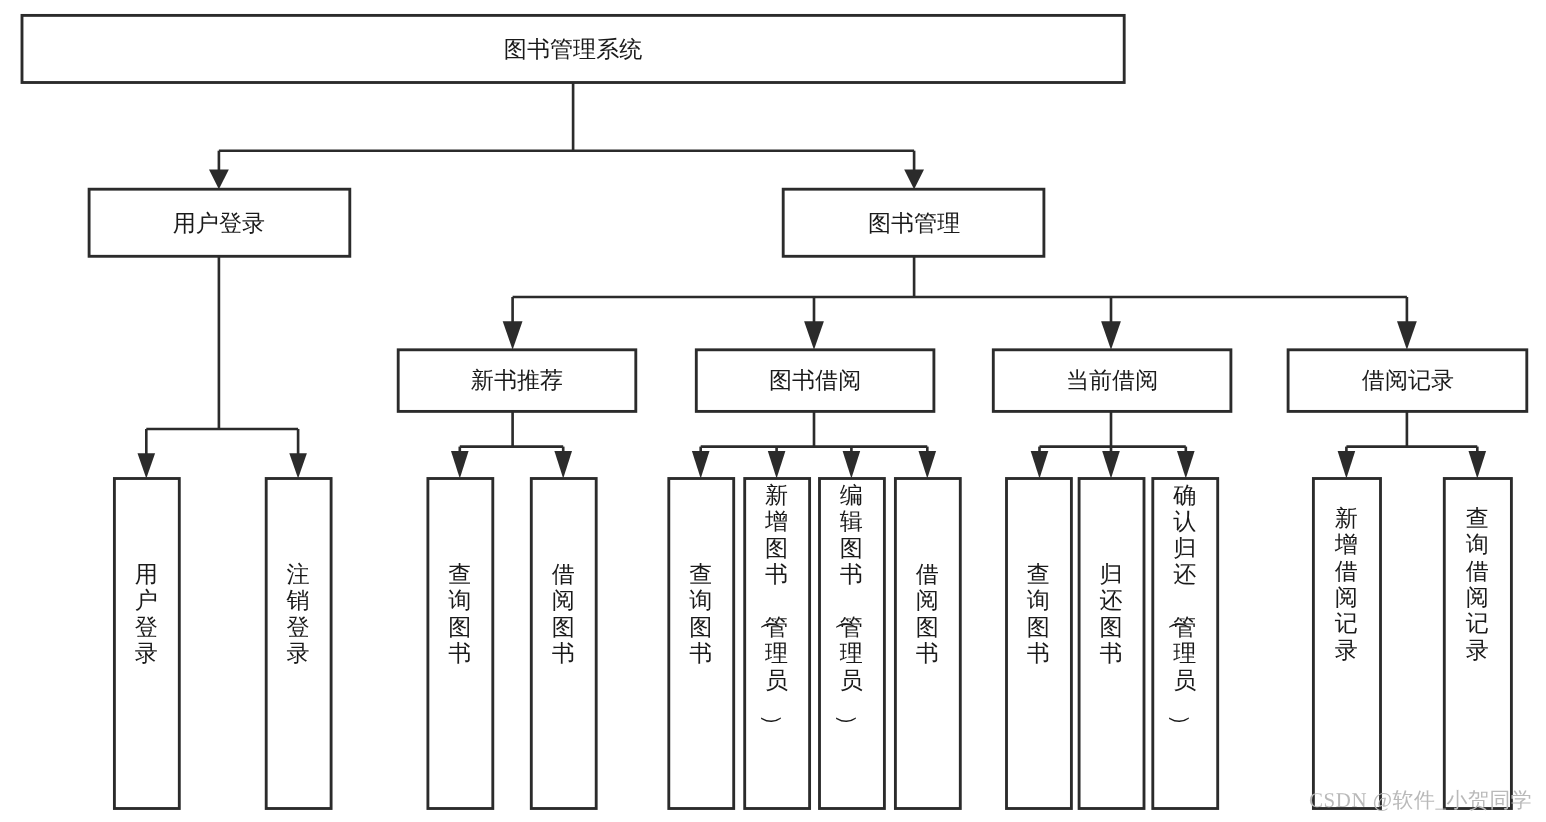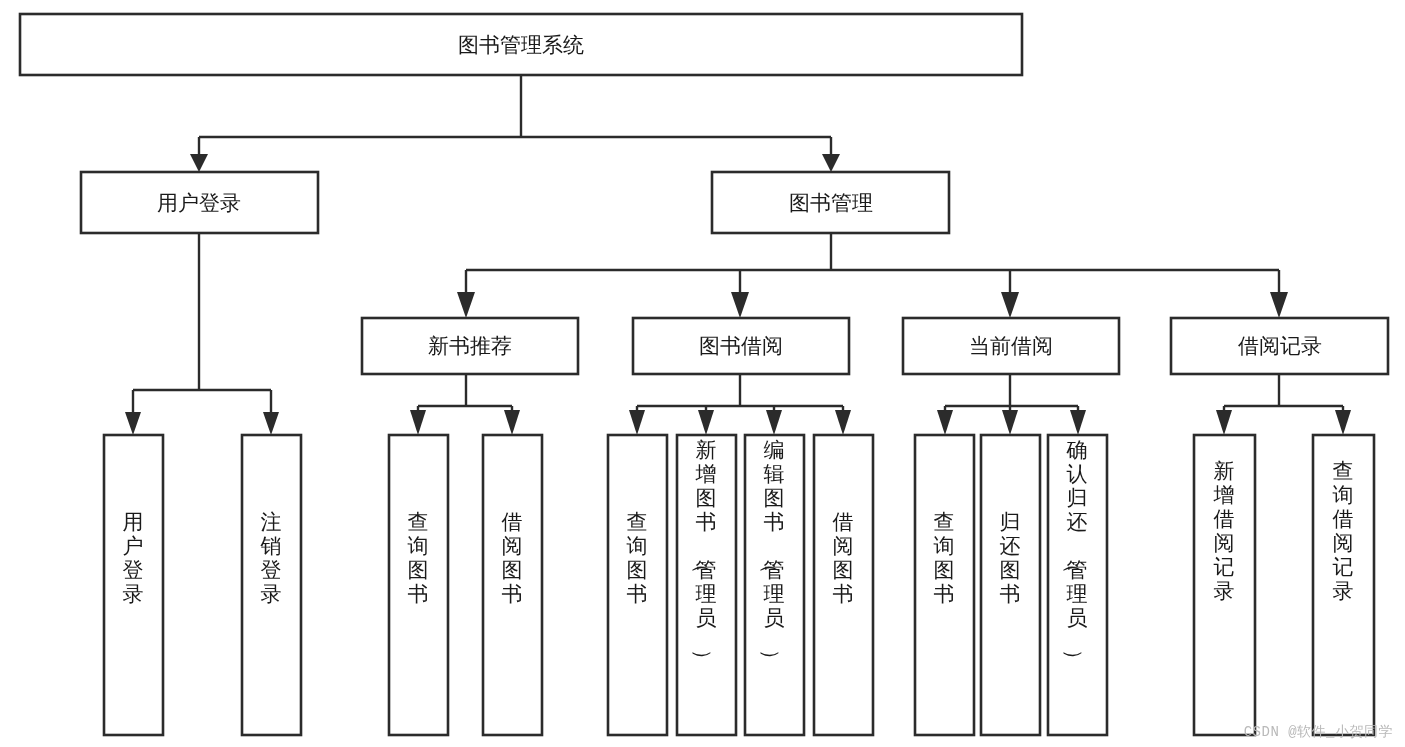--- a/index.html
+++ b/index.html
@@ -51,22 +51,22 @@
     fill: none;
   }
   .arrow-head {
     fill: #2b2b2b;
     stroke: none;
   }
   .watermark {
     position: absolute;
     right: 12px;
     bottom: 6px;
-    font-family: Liberation Mono, monospace;
-    font-size: 14px;
+    font-family: Liberation Serif, serif;
+    font-size: 19px;
     color: #b9b9b9;
     letter-spacing: 0.5px;
     white-space: nowrap;
     user-select: none;
   }
 </style>
 </head>
 <body>
 
 <div id="diagram-root">

